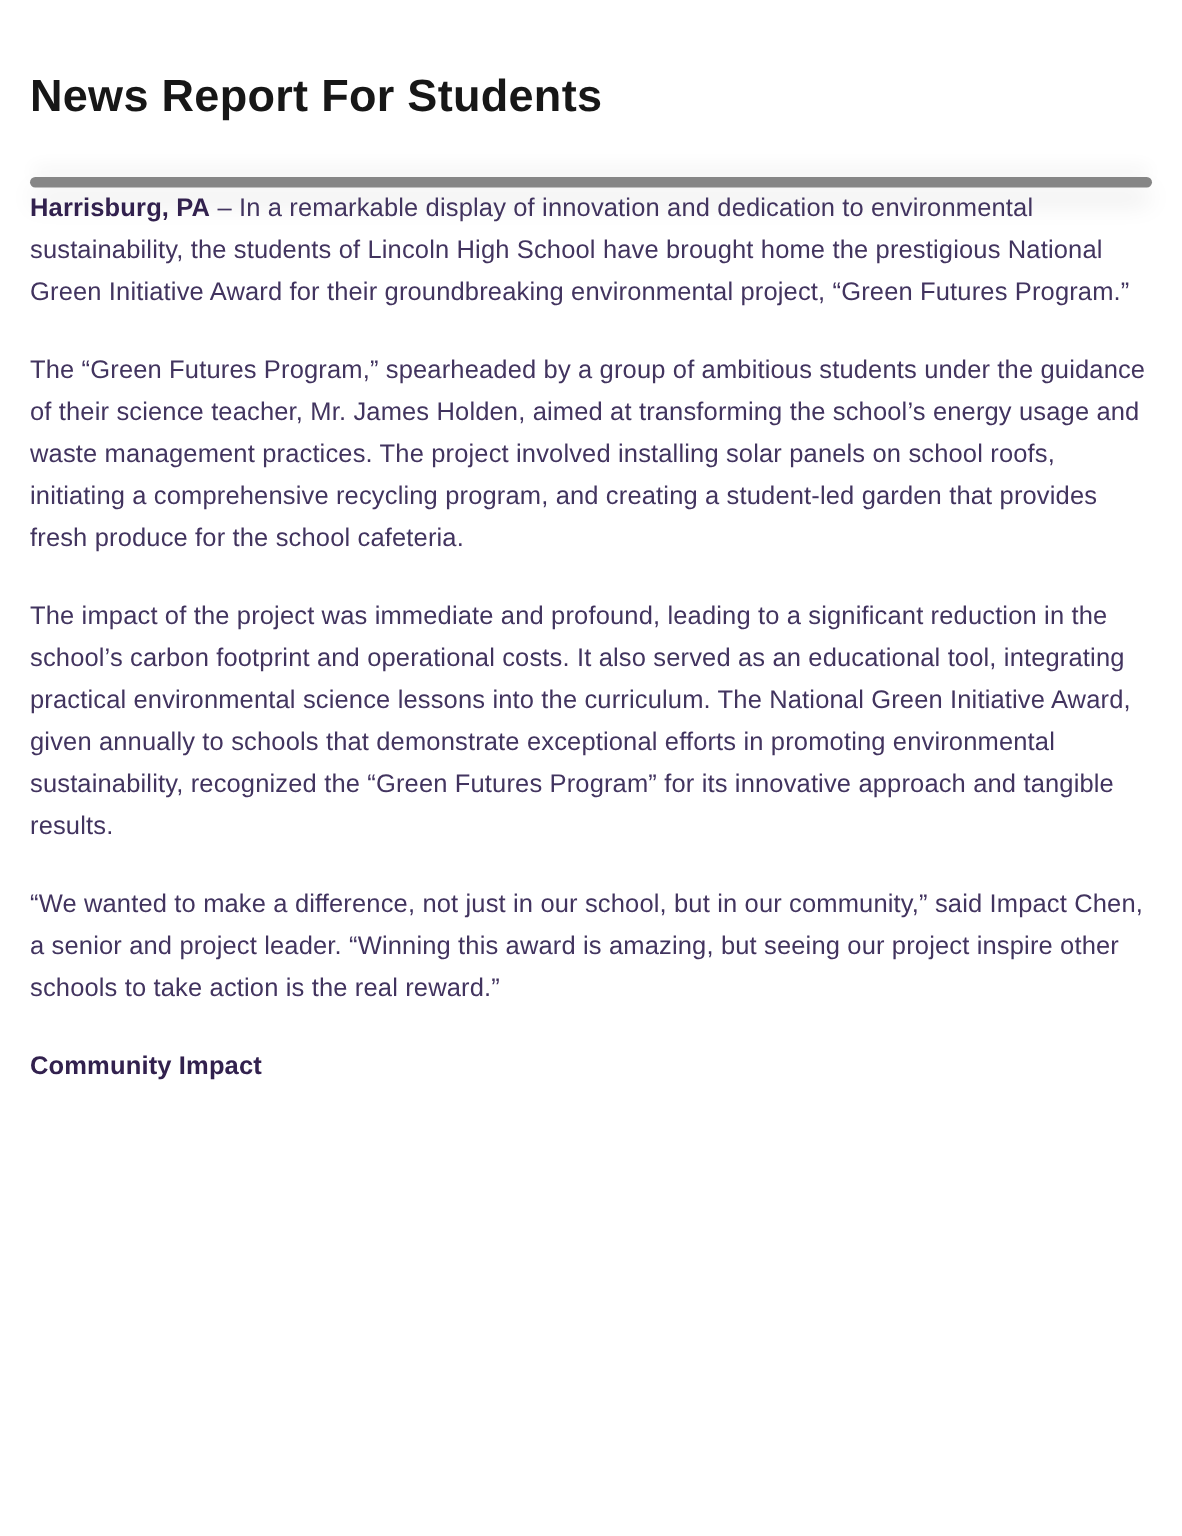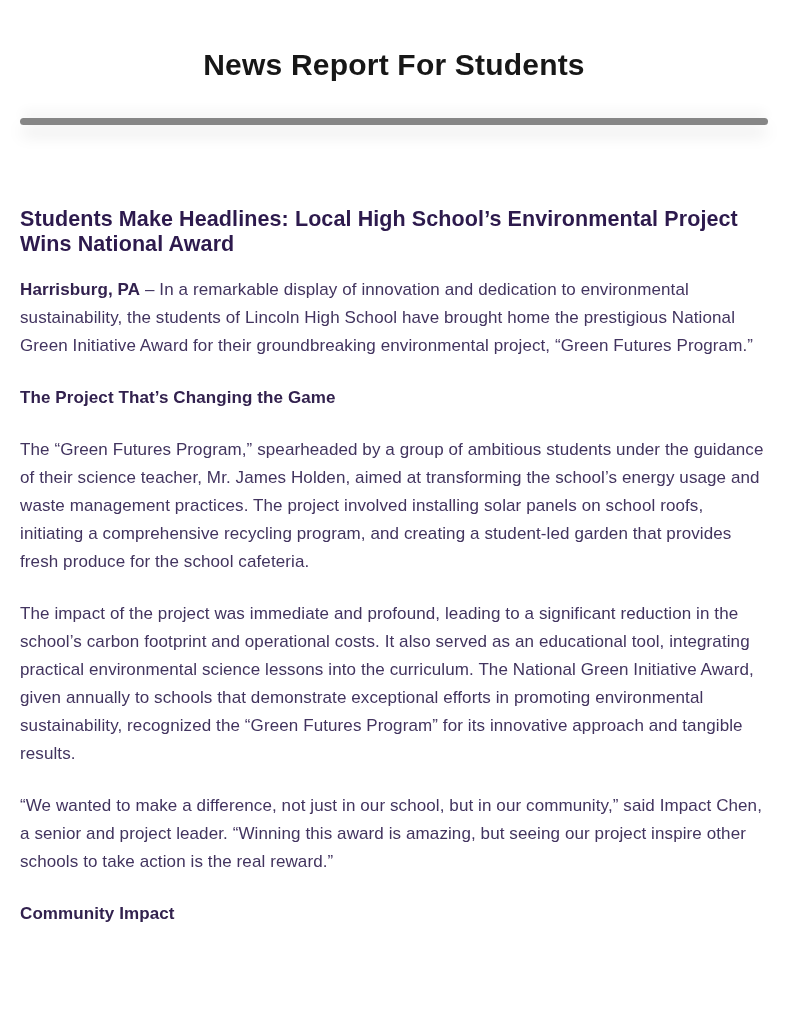--- a/index.html
+++ b/index.html
@@ -15,21 +15,20 @@
     font-family: "Liberation Sans", "DejaVu Sans", sans-serif;
   }
   .page {
     width: 788px;
     height: 1024px;
     padding: 0 20px;
     background: #ffffff;
   }
   .page-title {
     margin: 46px 0 0 0;
-    text-align: center;
     font-size: 30px;
     line-height: 38px;
     font-weight: 700;
     letter-spacing: 0.2px;
     color: #171717;
   }
   .divider {
     margin-top: 34px;
     height: 7px;
     border-radius: 4px;
@@ -61,25 +60,23 @@
 
 <div class="page">
 
   <header>
     <h1 class="page-title">News Report For Students</h1>
     <div class="divider"></div>
   </header>
 
   <article>
 
-    <h2 class="headline">Students Make Headlines: Local High School’s Environmental Project Wins National Award</h2>
 
     <p class="para"><strong>Harrisburg, PA</strong><span> – In a remarkable display of innovation and dedication to environmental sustainability, the students of Lincoln High School have brought home the prestigious National Green Initiative Award for their groundbreaking environmental project, “Green Futures Program.”</span></p>
 
-    <p class="para"><strong>The Project That’s Changing the Game</strong></p>
 
     <p class="para">The “Green Futures Program,” spearheaded by a group of ambitious students under the guidance of their science teacher, Mr. James Holden, aimed at transforming the school’s energy usage and waste management practices. The project involved installing solar panels on school roofs, initiating a comprehensive recycling program, and creating a student-led garden that provides fresh produce for the school cafeteria.</p>
 
 
     <p class="para">The impact of the project was immediate and profound, leading to a significant reduction in the school’s carbon footprint and operational costs. It also served as an educational tool, integrating practical environmental science lessons into the curriculum. The National Green Initiative Award, given annually to schools that demonstrate exceptional efforts in promoting environmental sustainability, recognized the “Green Futures Program” for its innovative approach and tangible results.</p>
 
 
     <p class="para">“We wanted to make a difference, not just in our school, but in our community,” said Impact Chen, a senior and project leader. “Winning this award is amazing, but seeing our project inspire other schools to take action is the real reward.”</p>
 
     <p class="para"><strong>Community Impact</strong></p>

